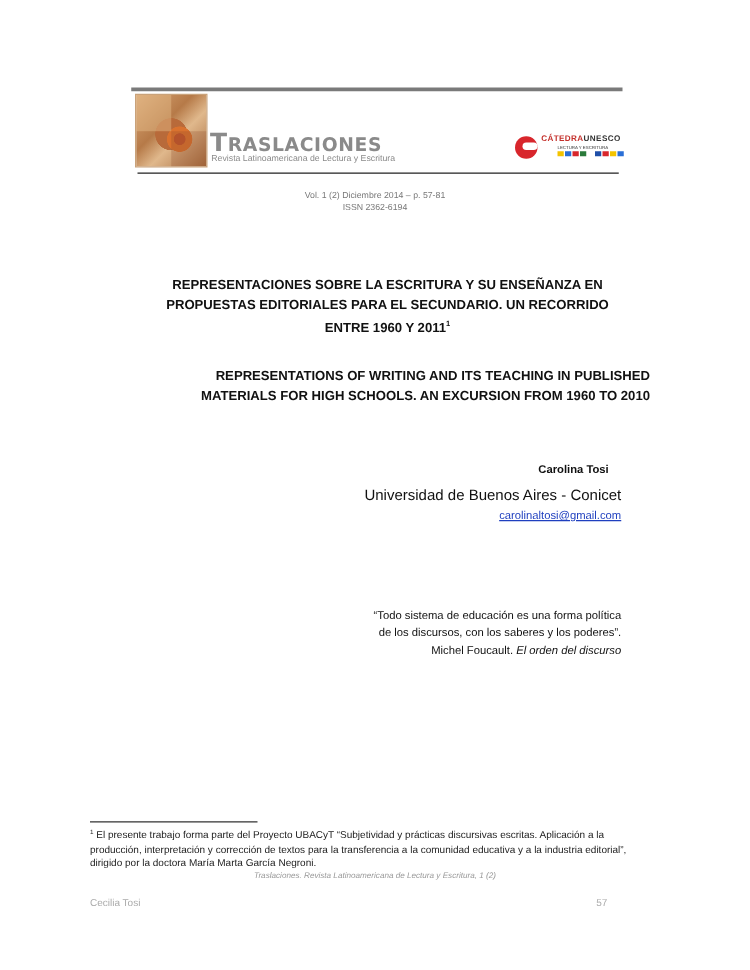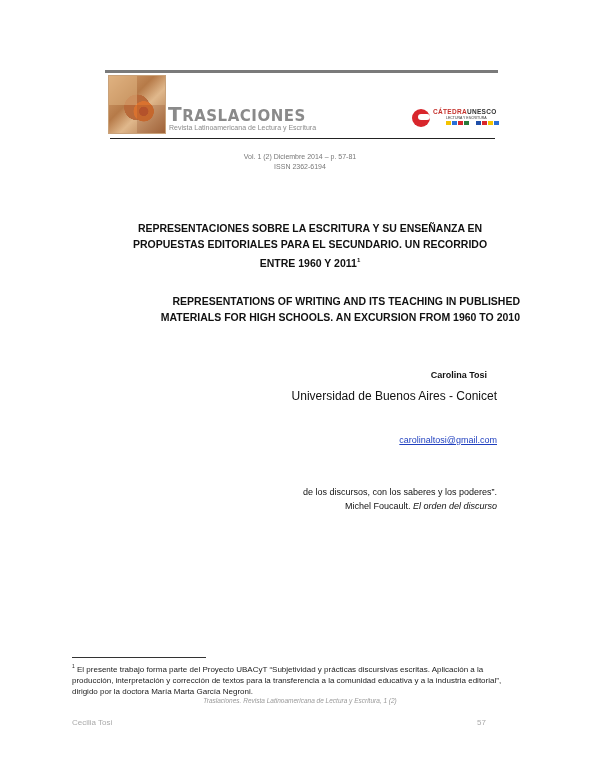--- a/index.html
+++ b/index.html
@@ -37,21 +37,21 @@
     .vol { left: 0; width: 600px; top: 153px; text-align: center; font-size: 7px; color: #777; }
     .issn { left: 0; width: 600px; top: 163px; text-align: center; font-size: 7px; color: #777; }
     .title-es, .title-en {
       left: 100px; width: 420px; text-align: center; font-weight: bold; font-size: 10.5px; line-height: 16px; color: #111;
     }
     .title-es { top: 220px; }
     .title-en { top: 293px; text-align: right; }
     .title-es sup { font-size: 6px; }
     .author-name { right: 113px; top: 370px; font-size: 9px; font-weight: bold; }
     .author-aff { right: 103px; top: 389px; font-size: 12px; text-align: right; }
-    .author-email { right: 103px; top: 407px; font-size: 9px; text-align: right; color: #1f3fbf; text-decoration: underline; cursor: pointer; margin-top: 28px; }
+    .author-email { right: 103px; top: 407px; font-size: 9px; text-align: right; color: #1f3fbf; text-decoration: underline; cursor: pointer; }
     .quote { right: 103px; top: 485px; width: 260px; font-size: 9px; line-height: 14px; text-align: right; }
     .quote em { font-style: italic; }
     .fn-rule { left: 72px; top: 657px; width: 134px; height: 1px; background: #333; }
     .footnote { left: 72px; top: 661px; width: 440px; font-size: 8px; line-height: 11px; color: #222; }
     .footnote sup { font-size: 5px; }
     .journal-cite { left: 0; width: 600px; top: 697px; text-align: center; font-size: 6.5px; font-style: italic; color: #999; }
     .footer-left { left: 72px; top: 718px; font-size: 8px; color: #aaa; }
     .footer-right { left: 477px; top: 718px; font-size: 8px; color: #aaa; }
   </style>
 </head>
@@ -98,20 +98,21 @@
 <div class="abs title-en">
   <div>REPRESENTATIONS OF WRITING AND ITS TEACHING IN PUBLISHED</div>
   <div>MATERIALS FOR HIGH SCHOOLS. AN EXCURSION FROM 1960 TO 2010</div>
 </div>
 
 <div class="abs author-name">Carolina Tosi</div>
 <div class="abs author-aff">Universidad de Buenos Aires - Conicet</div>
 <a class="abs author-email">carolinaltosi@gmail.com</a>
 
 <div class="abs quote">
+  <div>“Todo sistema de educación es una forma política</div>
   <div>de los discursos, con los saberes y los poderes”.</div>
   <div><span>Michel Foucault. </span><em>El orden del discurso</em></div>
 </div>
 
 <div class="abs fn-rule"></div>
 <div class="abs footnote"><sup>1</sup><span> El presente trabajo forma parte del Proyecto UBACyT “Subjetividad y prácticas discursivas escritas. Aplicación a la producción, interpretación y corrección de textos para la transferencia a la comunidad educativa y a la industria editorial”, dirigido por la doctora María Marta García Negroni.</span></div>
 
 <div class="abs journal-cite">Traslaciones. Revista Latinoamericana de Lectura y Escritura, 1 (2)</div>
 <div class="abs footer-left">Cecilia Tosi</div>
 <div class="abs footer-right">57</div>

